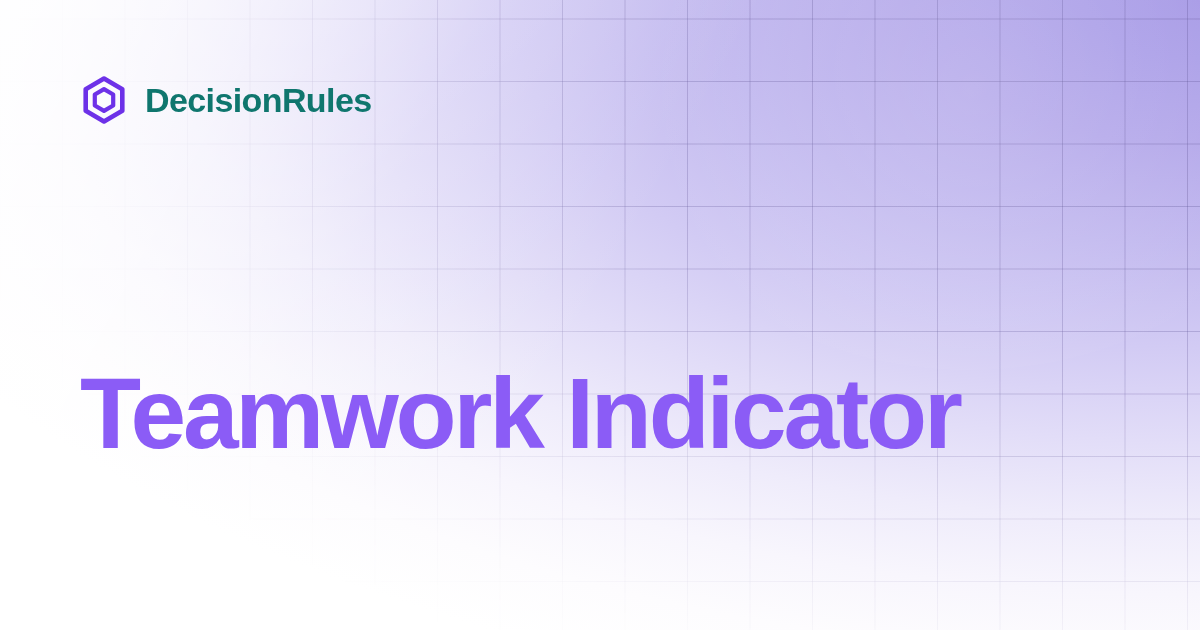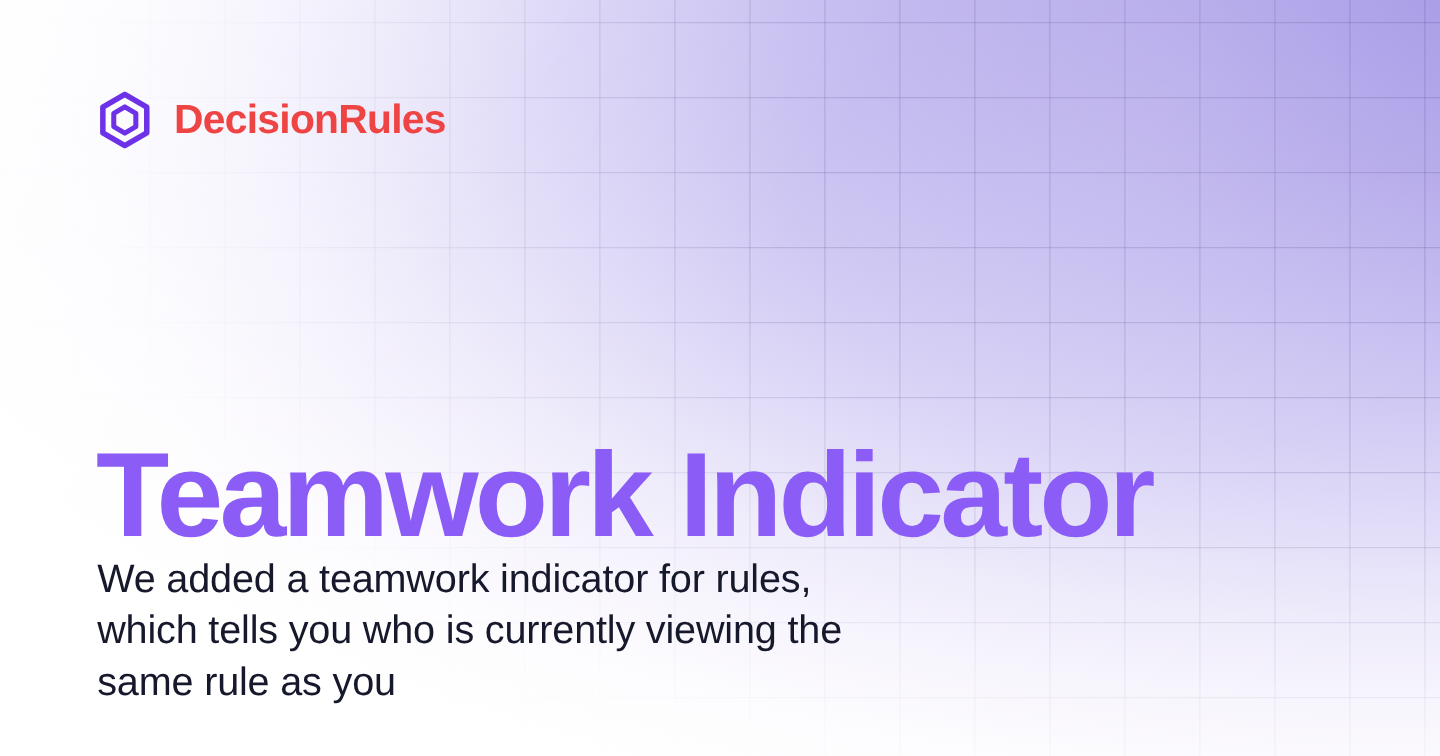--- a/index.html
+++ b/index.html
@@ -101,21 +101,21 @@
   .brand-mark {
     width: 44px;
     height: 48px;
     display: block;
     flex: none;
   }
   .brand-name {
     font-size: 34px;
     font-weight: bold;
     letter-spacing: -0.6px;
-    color: #ef4444;
+    color: #0f766e;
     line-height: 1;
     white-space: nowrap;
   }
 
   .headline {
     position: absolute;
     left: 80px;
     top: 294px;
     font-size: 100px;
     font-weight: bold;
@@ -153,18 +153,15 @@
     <div class="brand">
       <svg class="brand-mark" viewBox="0 0 44 48">
         <path d="M22 2.6 L40.3 13.3 L40.3 34.7 L22 45.4 L3.7 34.7 L3.7 13.3 Z" fill="none" stroke="#6d31e8" stroke-width="4.6" stroke-linejoin="round"></path>
         <path d="M22 13.1 L31.2 18.5 L31.2 29.5 L22 34.9 L12.8 29.5 L12.8 18.5 Z" fill="none" stroke="#6d31e8" stroke-width="4.2" stroke-linejoin="round"></path>
       </svg>
       <div class="brand-name">DecisionRules</div>
     </div>
 
     <h1 class="headline">Teamwork Indicator</h1>
 
-    <p class="subheadline">We added a teamwork indicator for rules,
-which tells you who is currently viewing the
-same rule as you</p>
 
   </div>
 </div>
 
 </body></html>

